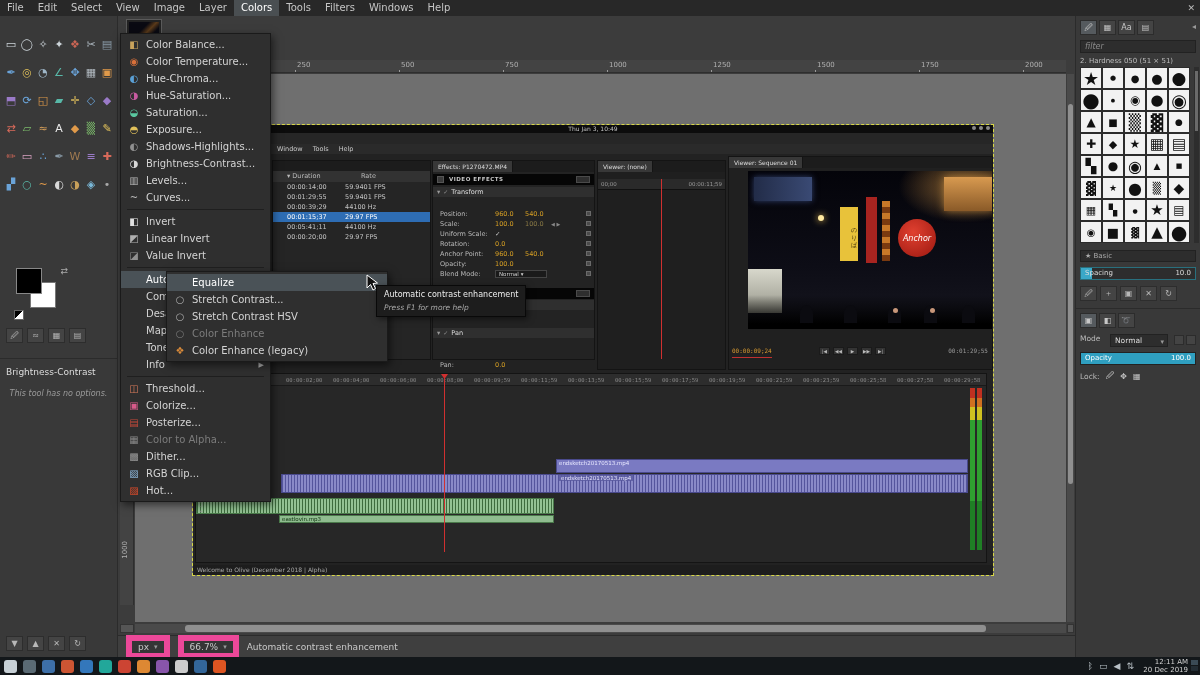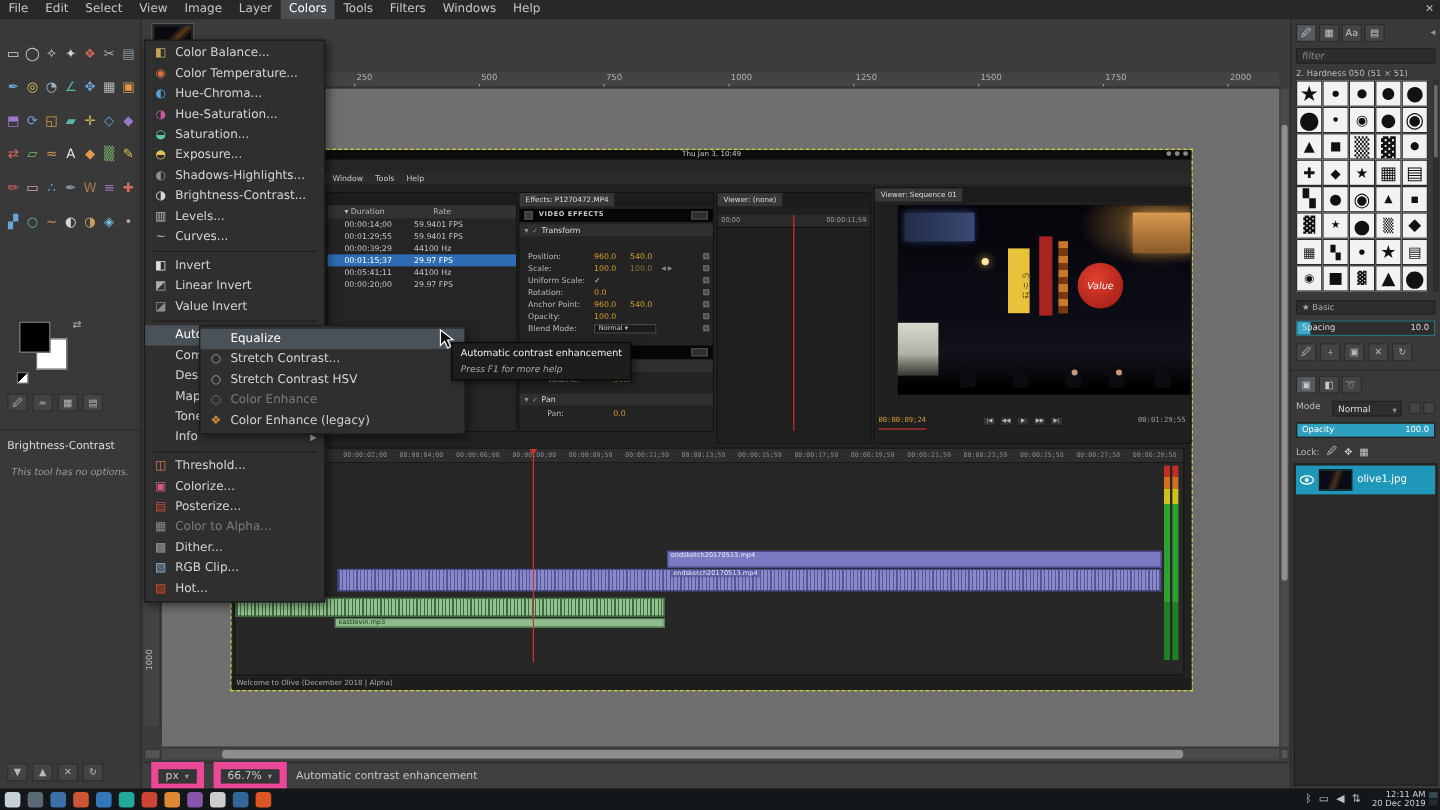--- a/index.html
+++ b/index.html
@@ -102,21 +102,21 @@
   #fx-rows { position:absolute; left:0; top:48px; right:0; }
   .fx-row { position:relative; height:10px; font-size:6.5px; line-height:10px; }
   .fx-label { position:absolute; left:7px; color:#b8b8b8; }
   .fx-val { position:absolute; color:#d8a023; }
   .fx-val.v1 { left:62px;text-align:right; } .fx-val.v2 { left:92px; } .fx-val.dim { color:#8a7a45; }
   .fx-nav { position:absolute; left:118px; color:#888; font-size:5px; }
   .fx-check { position:absolute; left:62px; color:#ccc; }
   .fx-dd { position:absolute; left:62px; top:1px; width:52px; height:8px; background:#1a1a1a; border:1px solid #444;
            color:#ccc; font-size:5.5px; line-height:7px; padding-left:3px; }
   .kf { position:absolute; right:3px; top:2px; width:5px; height:5px; background:#4a4a4a; border:1px solid #6a6a6a; }
-  .fx-audio-row { position:absolute; left:16px; right:0; height:10px; font-size:6.5px; line-height:10px; }
+  .fx-audio-row { position:absolute; left:0; right:0; height:10px; font-size:6.5px; line-height:10px;margin-top:20px; }
 
   .ol-vnone { position:absolute; left:404px; top:6px; width:129px; height:210px; background:#1f1f1f; border:1px solid #141414; }
   .vn-ruler { position:absolute; left:0; top:18px; right:0; height:11px; background:#2a2a2a; border-bottom:1px solid #111;
               font-size:5.5px; color:#9a9a9a; line-height:11px; }
   .vn-start { position:absolute; left:3px; } .vn-end { position:absolute; right:3px; }
   .vn-playhead { position:absolute; left:63px; top:18px; width:1px; bottom:10px; background:#d03030; }
 
   .ol-viewer { position:absolute; left:535px; top:2px; width:265px; height:214px; background:#202020; border:1px solid #141414; }
   .vf { position:absolute; left:19px; top:14px; right:0; height:158px;
         background:linear-gradient(180deg,#04040a,#0d0d16 60%,#16161f); overflow:hidden; }
@@ -584,21 +584,21 @@
             <div class="ol-tabrow">
               <span class="ol-tab active">Viewer: Sequence 01</span>
             </div>
             <div class="vf">
               <div class="vf-skyglow"></div>
               <div class="vf-sign-warm"></div>
               <div class="vf-sign-blue"></div>
               <div class="vf-banner-red"></div>
               <div class="vf-neon-strip"></div>
               <div class="vf-sign-yellow">のりば</div>
-              <div class="vf-asahi">Value</div>
+              <div class="vf-asahi">Anchor</div>
               <div class="vf-machine"></div>
               <div class="vf-lamp"></div>
               <div class="vf-crowd"></div>
               <div class="vf-head" style="left:52px"></div>
               <div class="vf-head" style="left:96px"></div>
               <div class="vf-head" style="left:140px"></div>
               <div class="vf-head" style="left:176px"></div>
               <div class="vf-head" style="left:214px"></div>
               <div class="vf-face" style="left:145px"></div>
               <div class="vf-face" style="left:182px"></div>
@@ -848,32 +848,20 @@
       <div class="ly-op-fill"></div>
       <span class="ly-op-label">Opacity</span>
       <span class="ly-op-val">100.0</span>
     </div>
     <div class="ly-lock">
       <span>Lock:</span>
       <span class="lk">🖉</span>
       <span class="lk">✥</span>
       <span class="lk">▦</span>
     </div>
-    <div class="ly-list">
-      <div class="ly-row">
-        <span class="ly-eye">
-          <svg viewBox="0 0 12 12" width="12" height="12">
-              <ellipse cx="6" cy="6" rx="5.5" ry="3.4" fill="none" stroke="#fff" stroke-width="1"></ellipse>
-              <circle cx="6" cy="6" r="1.7" fill="#fff"></circle>
-            </svg>
-        </span>
-        <span class="ly-thumb"></span>
-        <span class="ly-name">olive1.jpg</span>
-      </div>
-    </div>
   </div>
 
   <div class="dropdown" id="colors-menu">
       <div class="dm-row">
         <div class="dm-icon" style="color: rgb(201, 163, 92);">◧</div>
         <div class="dm-label">Color Balance...</div>
       </div>
       <div class="dm-row">
         <div class="dm-icon" style="color: rgb(217, 112, 58);">◉</div>
         <div class="dm-label">Color Temperature...</div>

